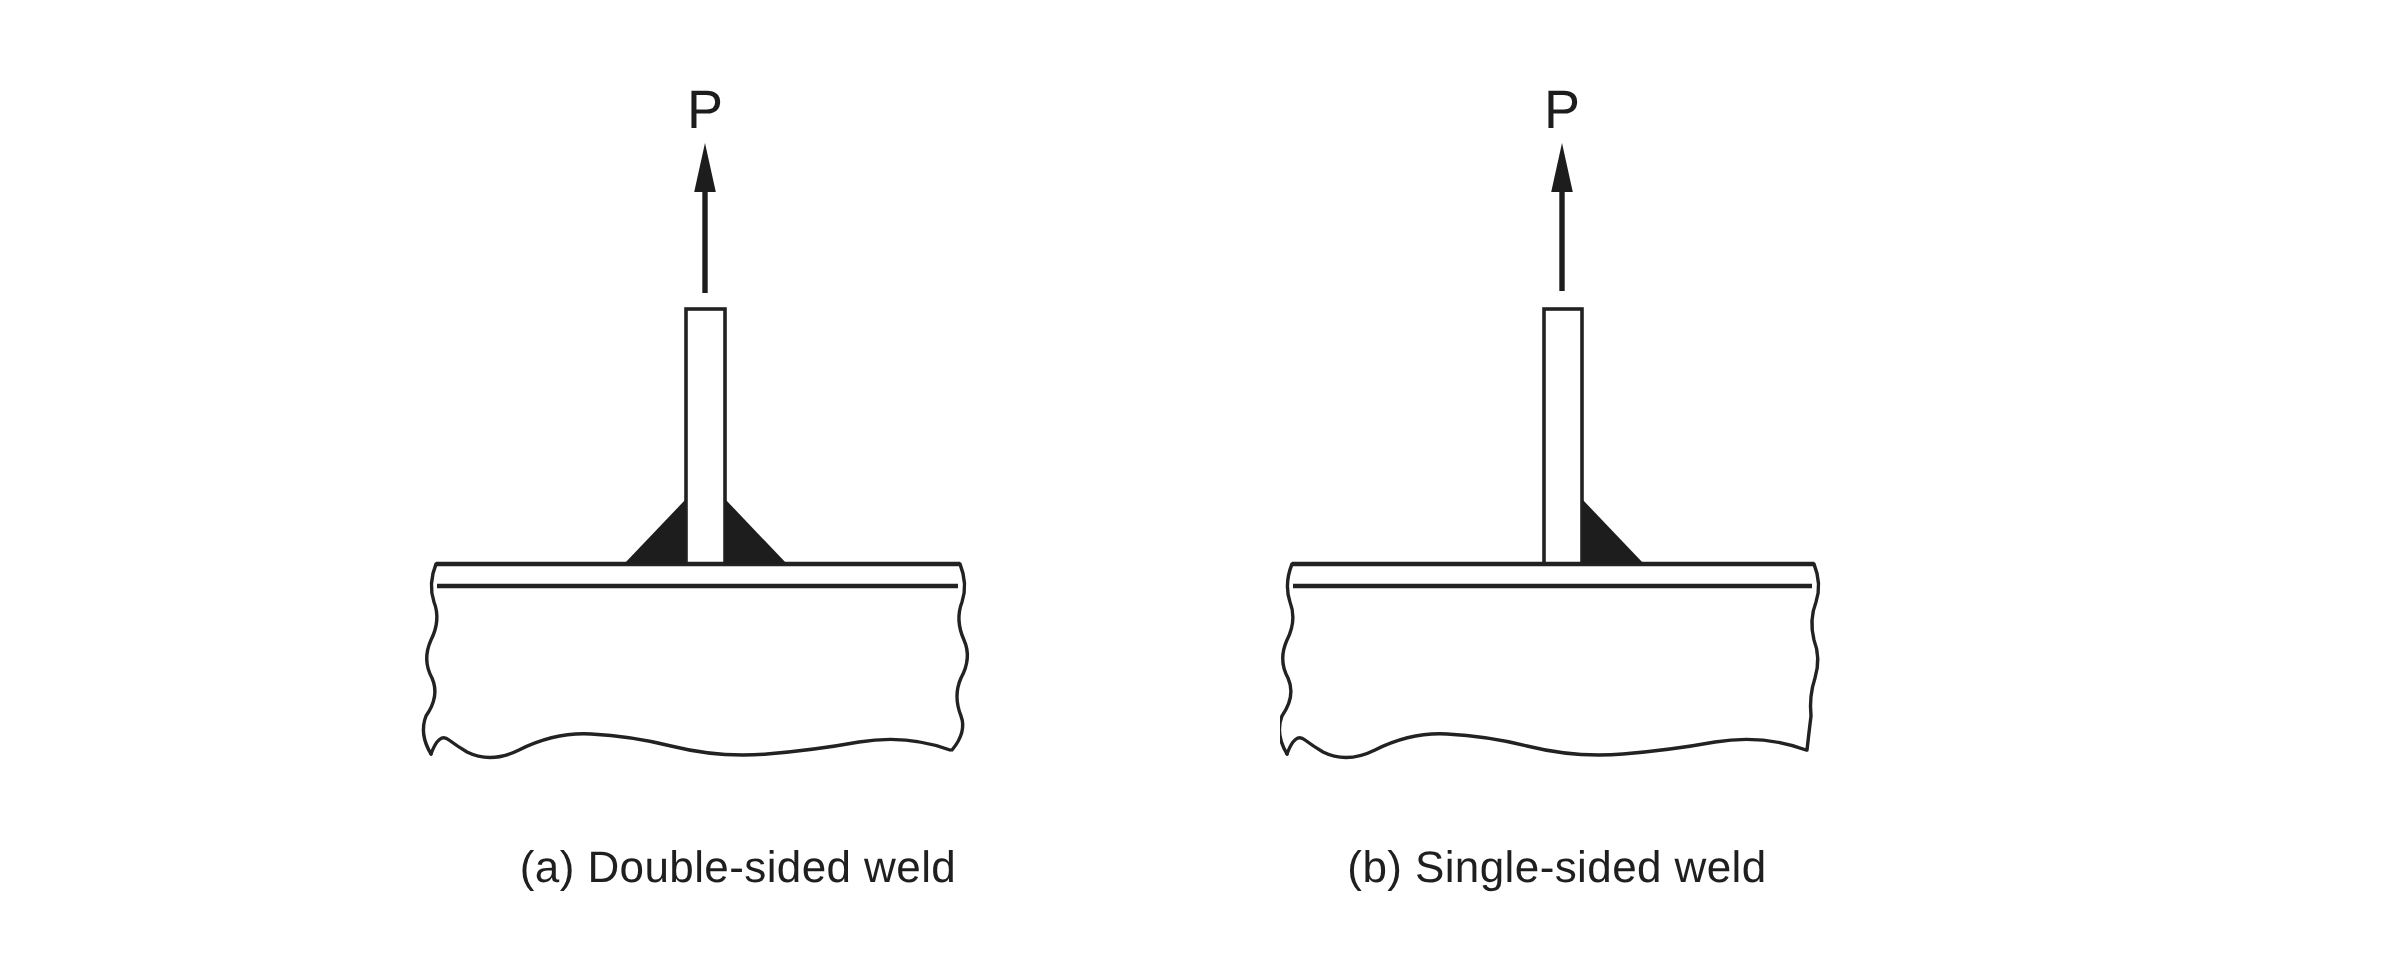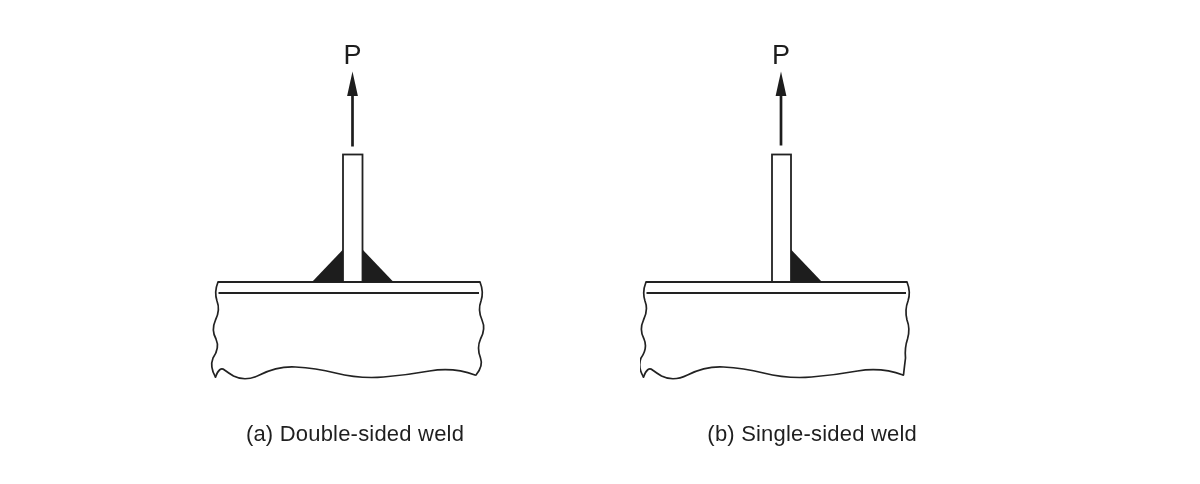--- a/index.html
+++ b/index.html
@@ -60,22 +60,22 @@
     fill: #1d1d1d;
   }
   .caption {
     position: absolute;
     top: 421px;
     text-align: center;
     font-size: 22px;
     color: #1f1f1f;
     letter-spacing: 0.2px;
   }
-  .caption.cap-a { left: 205px; width: 300px; }
-  .caption.cap-b { left: 640px; width: 277px; text-align: right; }
+  .caption.cap-a { left: 219px; width: 300px; }
+  .caption.cap-b { left: 640px; width: 277px; }
 </style>
 </head>
 <body>
 
 <div class="canvas">
 
   <svg class="fig-svg fig-a" width="285" height="350" viewBox="205 35 285 350">
     <g>
       <text class="load-label" x="352.5" y="64" text-anchor="middle">P</text>
       <line class="arrow-shaft" x1="352.5" y1="146.5" x2="352.5" y2="93"></line>

